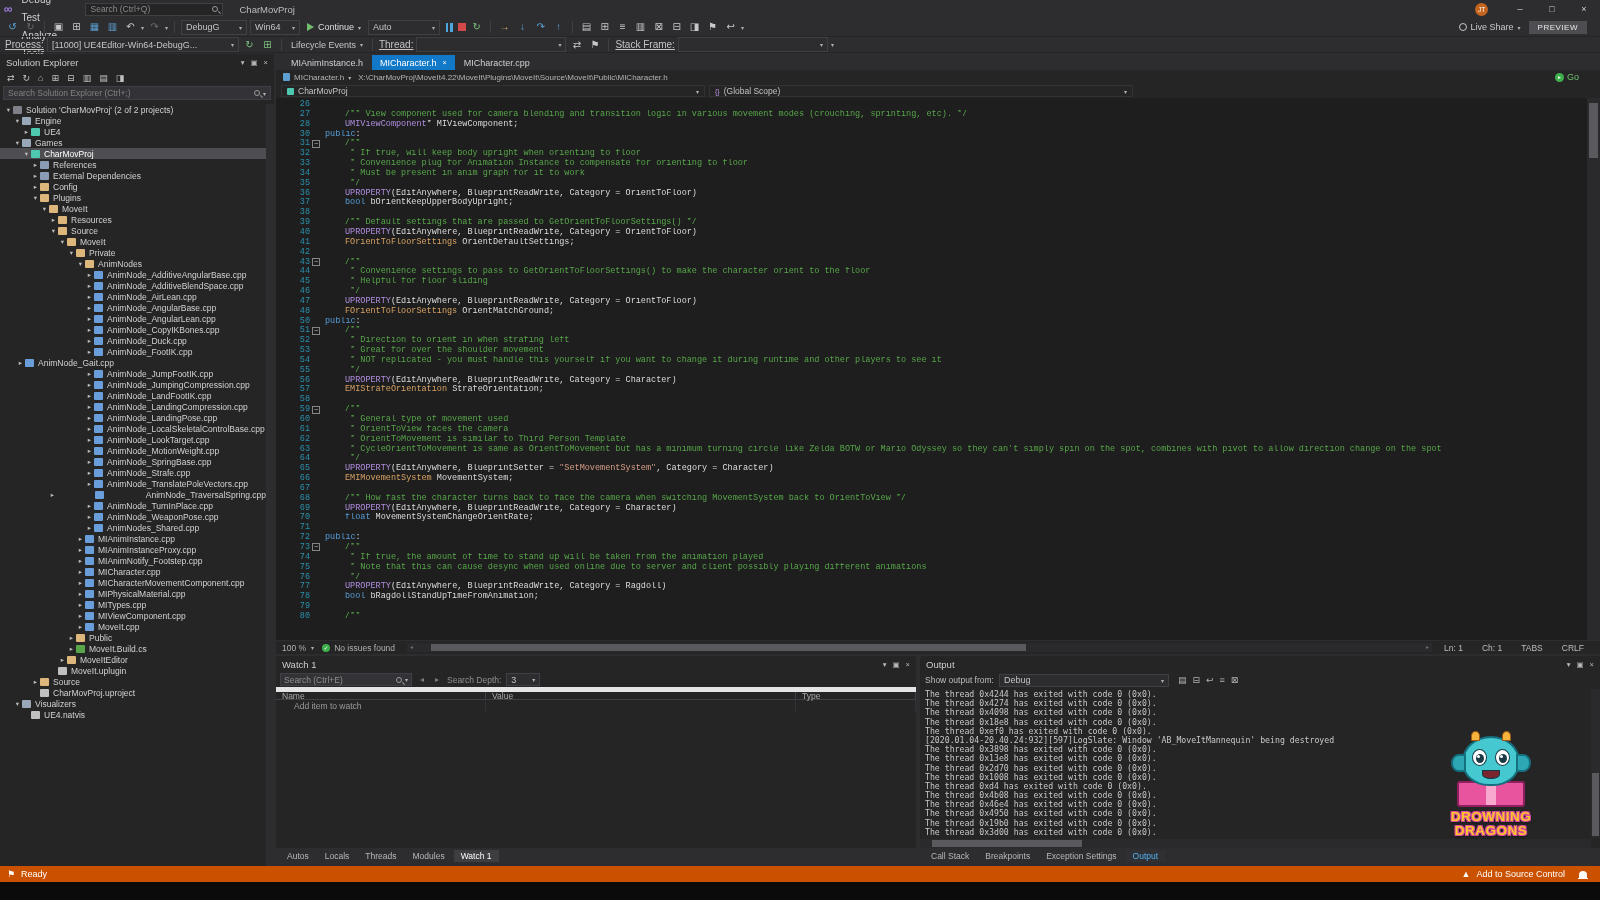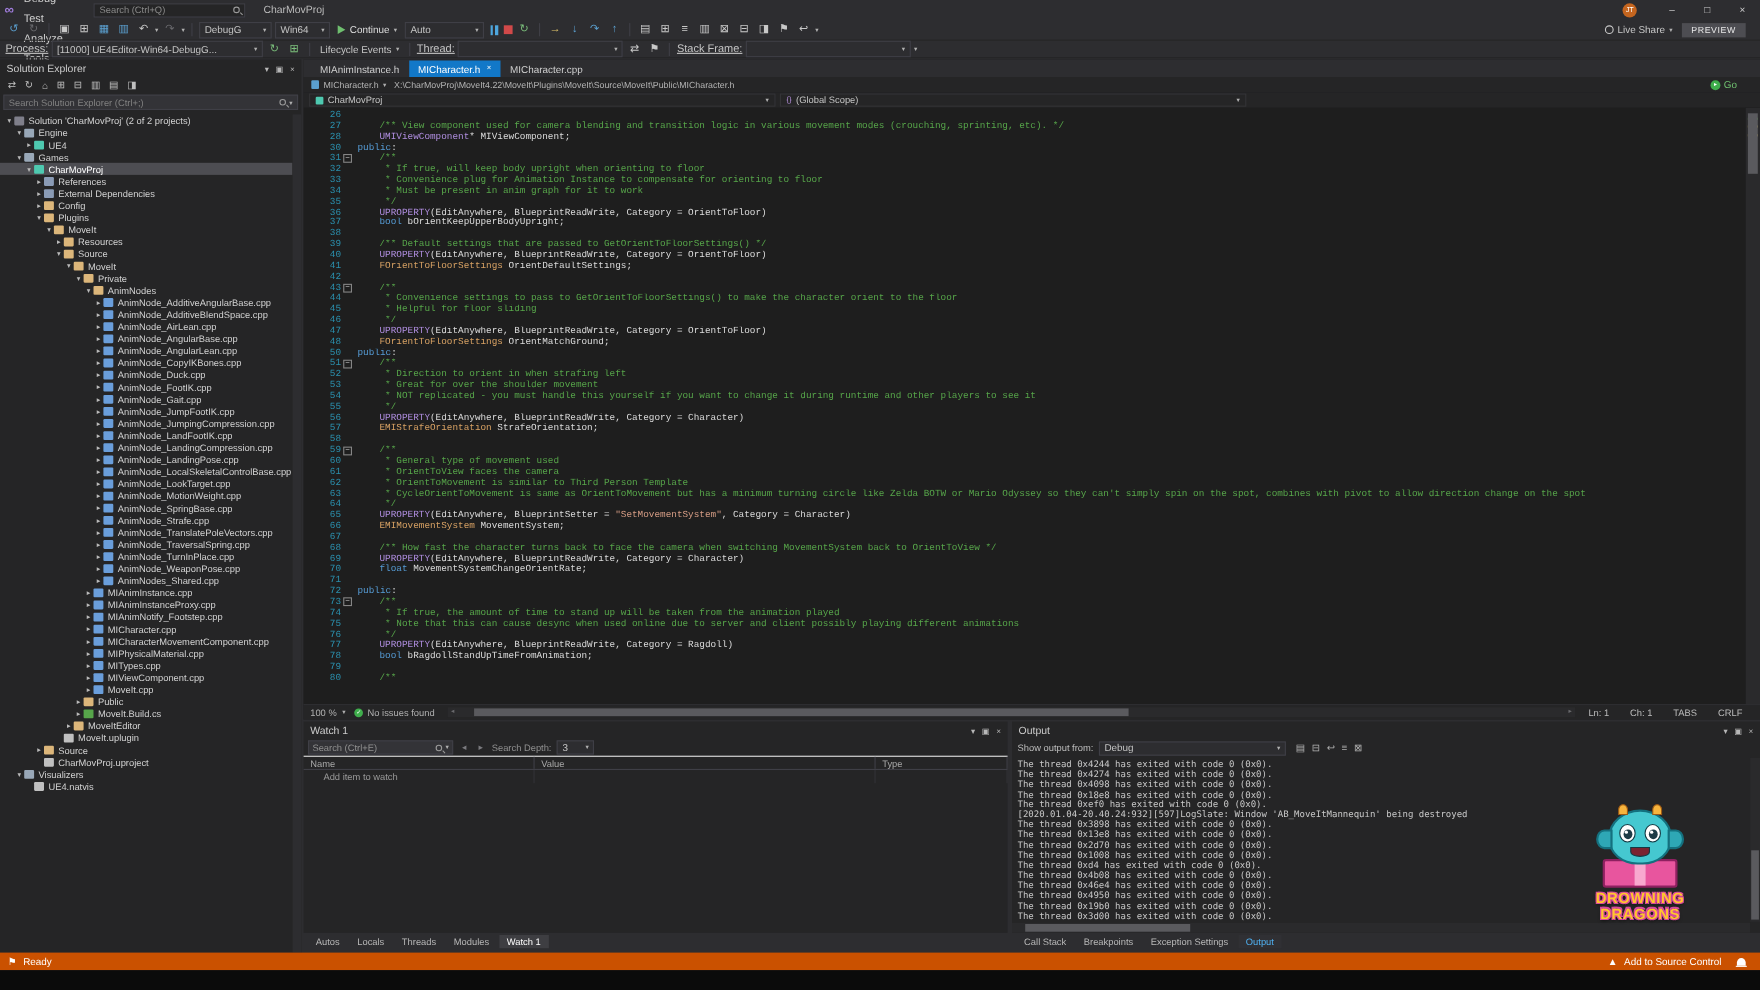--- a/index.html
+++ b/index.html
@@ -95,21 +95,21 @@
   .hsb{flex:1;height:9px;background:#2a2a2c;position:relative;margin:0 4px;}
   .hsb .harrow{position:absolute;top:0;width:9px;height:9px;color:#6a6a6e;font-size:6px;text-align:center;line-height:9px;}
   .hsb .thumb{position:absolute;left:24px;width:58%;top:1px;bottom:1px;background:#5a5a5e;}
   #einfo{display:flex;gap:19px;padding-right:10px;color:#bdbdbd;}
 
   
   .watch{left:276px;top:656px;width:640px;height:192px;background:#252526;}
   .wsearch{height:15px;display:flex;align-items:center;gap:5px;padding:0 4px;font-size:8.5px;color:#909090;}
   .wsbox{width:132px;height:13px;background:#333337;border:1px solid #3f3f46;display:flex;align-items:center;justify-content:space-between;padding:0 3px;}
   .navarr{color:#7a7a7e;font-size:8px;width:10px;text-align:center;}
-  #wgh{height:13px;display:flex;border-top:1px solid #e5e5e5;border-bottom:1px solid #3f3f46;font-size:8.5px;color:#a8a8a8;}
+  #wgh{height:13px;display:flex;border-top:5px solid #e5e5e5;border-bottom:1px solid #3f3f46;font-size:8.5px;color:#a8a8a8;}
   .wgc{display:flex;align-items:center;padding:0 6px;border-right:1px solid #3f3f46;}
   .wc0{width:210px;} .wc1{width:310px;} .wc2{flex:1;}
   .warow{display:flex;height:12px;font-size:8.5px;color:#9a9a9a;}
   .wac{border-right:1px solid #323236;display:flex;align-items:center;}
   .outp{left:920px;top:656px;width:680px;height:192px;background:#252526;}
   .octl{height:16px;display:flex;align-items:center;gap:5px;padding:0 5px;font-size:8.5px;color:#bdbdbd;}
   .octl .dd{width:170px;height:13px;}
   .oicons{display:flex;gap:6px;font-size:9px;color:#b0b0b0;margin-left:4px;}
   #olog{position:absolute;left:5px;top:34px;right:10px;bottom:11px;font-family:"DejaVu Sans Mono","Liberation Mono",monospace;font-size:8.2px;line-height:9.2px;color:#c8c8c8;overflow:hidden;white-space:pre;}
   .oline{height:9.2px;}
@@ -406,21 +406,21 @@
       <div class="trow" style="padding-left: 85px;">
         <span class="texp">▸</span>
         <span class="tico ic-cpp"></span>
         <span class="tlabel">AnimNode_Duck.cpp</span>
       </div>
       <div class="trow" style="padding-left: 85px;">
         <span class="texp">▸</span>
         <span class="tico ic-cpp"></span>
         <span class="tlabel">AnimNode_FootIK.cpp</span>
       </div>
-      <div class="trow" style="padding-left: 85px;">
+      <div class="trow" style=" margin-left: 16px;">
         <span class="texp">▸</span>
         <span class="tico ic-cpp"></span>
         <span class="tlabel">AnimNode_Gait.cpp</span>
       </div>
       <div class="trow" style="padding-left: 85px;">
         <span class="texp">▸</span>
         <span class="tico ic-cpp"></span>
         <span class="tlabel">AnimNode_JumpFootIK.cpp</span>
       </div>
       <div class="trow" style="padding-left: 85px;">
@@ -466,21 +466,21 @@
       <div class="trow" style="padding-left: 85px;">
         <span class="texp">▸</span>
         <span class="tico ic-cpp"></span>
         <span class="tlabel">AnimNode_Strafe.cpp</span>
       </div>
       <div class="trow" style="padding-left: 85px;">
         <span class="texp">▸</span>
         <span class="tico ic-cpp"></span>
         <span class="tlabel">AnimNode_TranslatePoleVectors.cpp</span>
       </div>
-      <div class="trow" style="padding-left: 85px;">
+      <div class="trow" style="padding-left: 48px; justify-content: space-between;">
         <span class="texp">▸</span>
         <span class="tico ic-cpp"></span>
         <span class="tlabel">AnimNode_TraversalSpring.cpp</span>
       </div>
       <div class="trow" style="padding-left: 85px;">
         <span class="texp">▸</span>
         <span class="tico ic-cpp"></span>
         <span class="tlabel">AnimNode_TurnInPlace.cpp</span>
       </div>
       <div class="trow" style="padding-left: 85px;">

